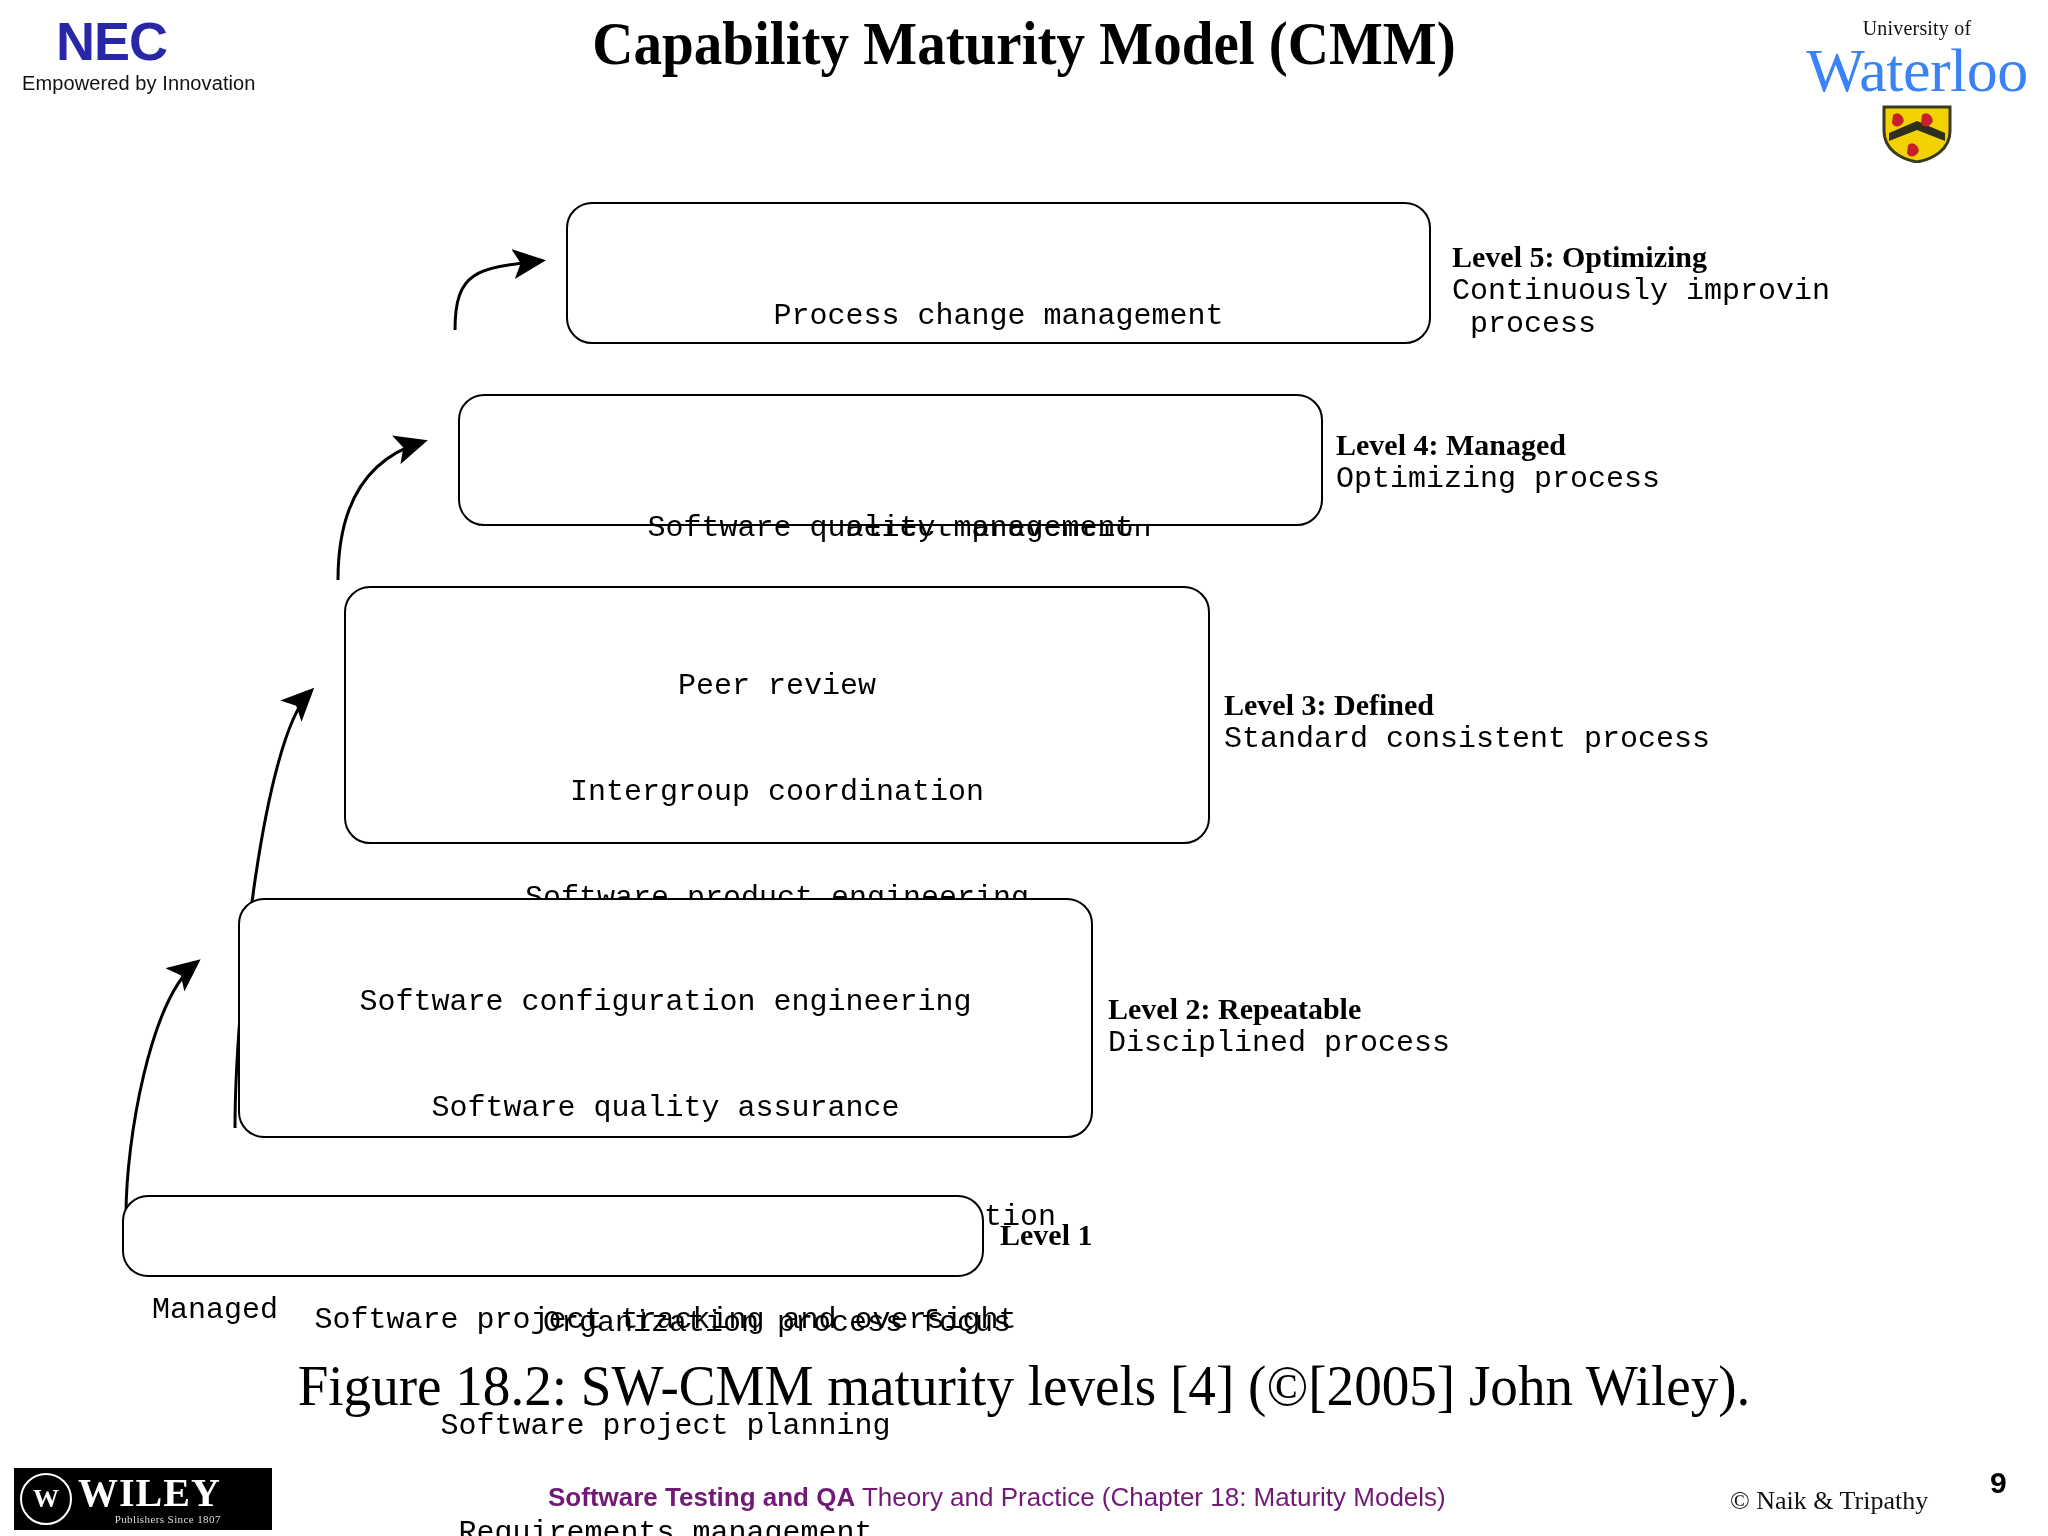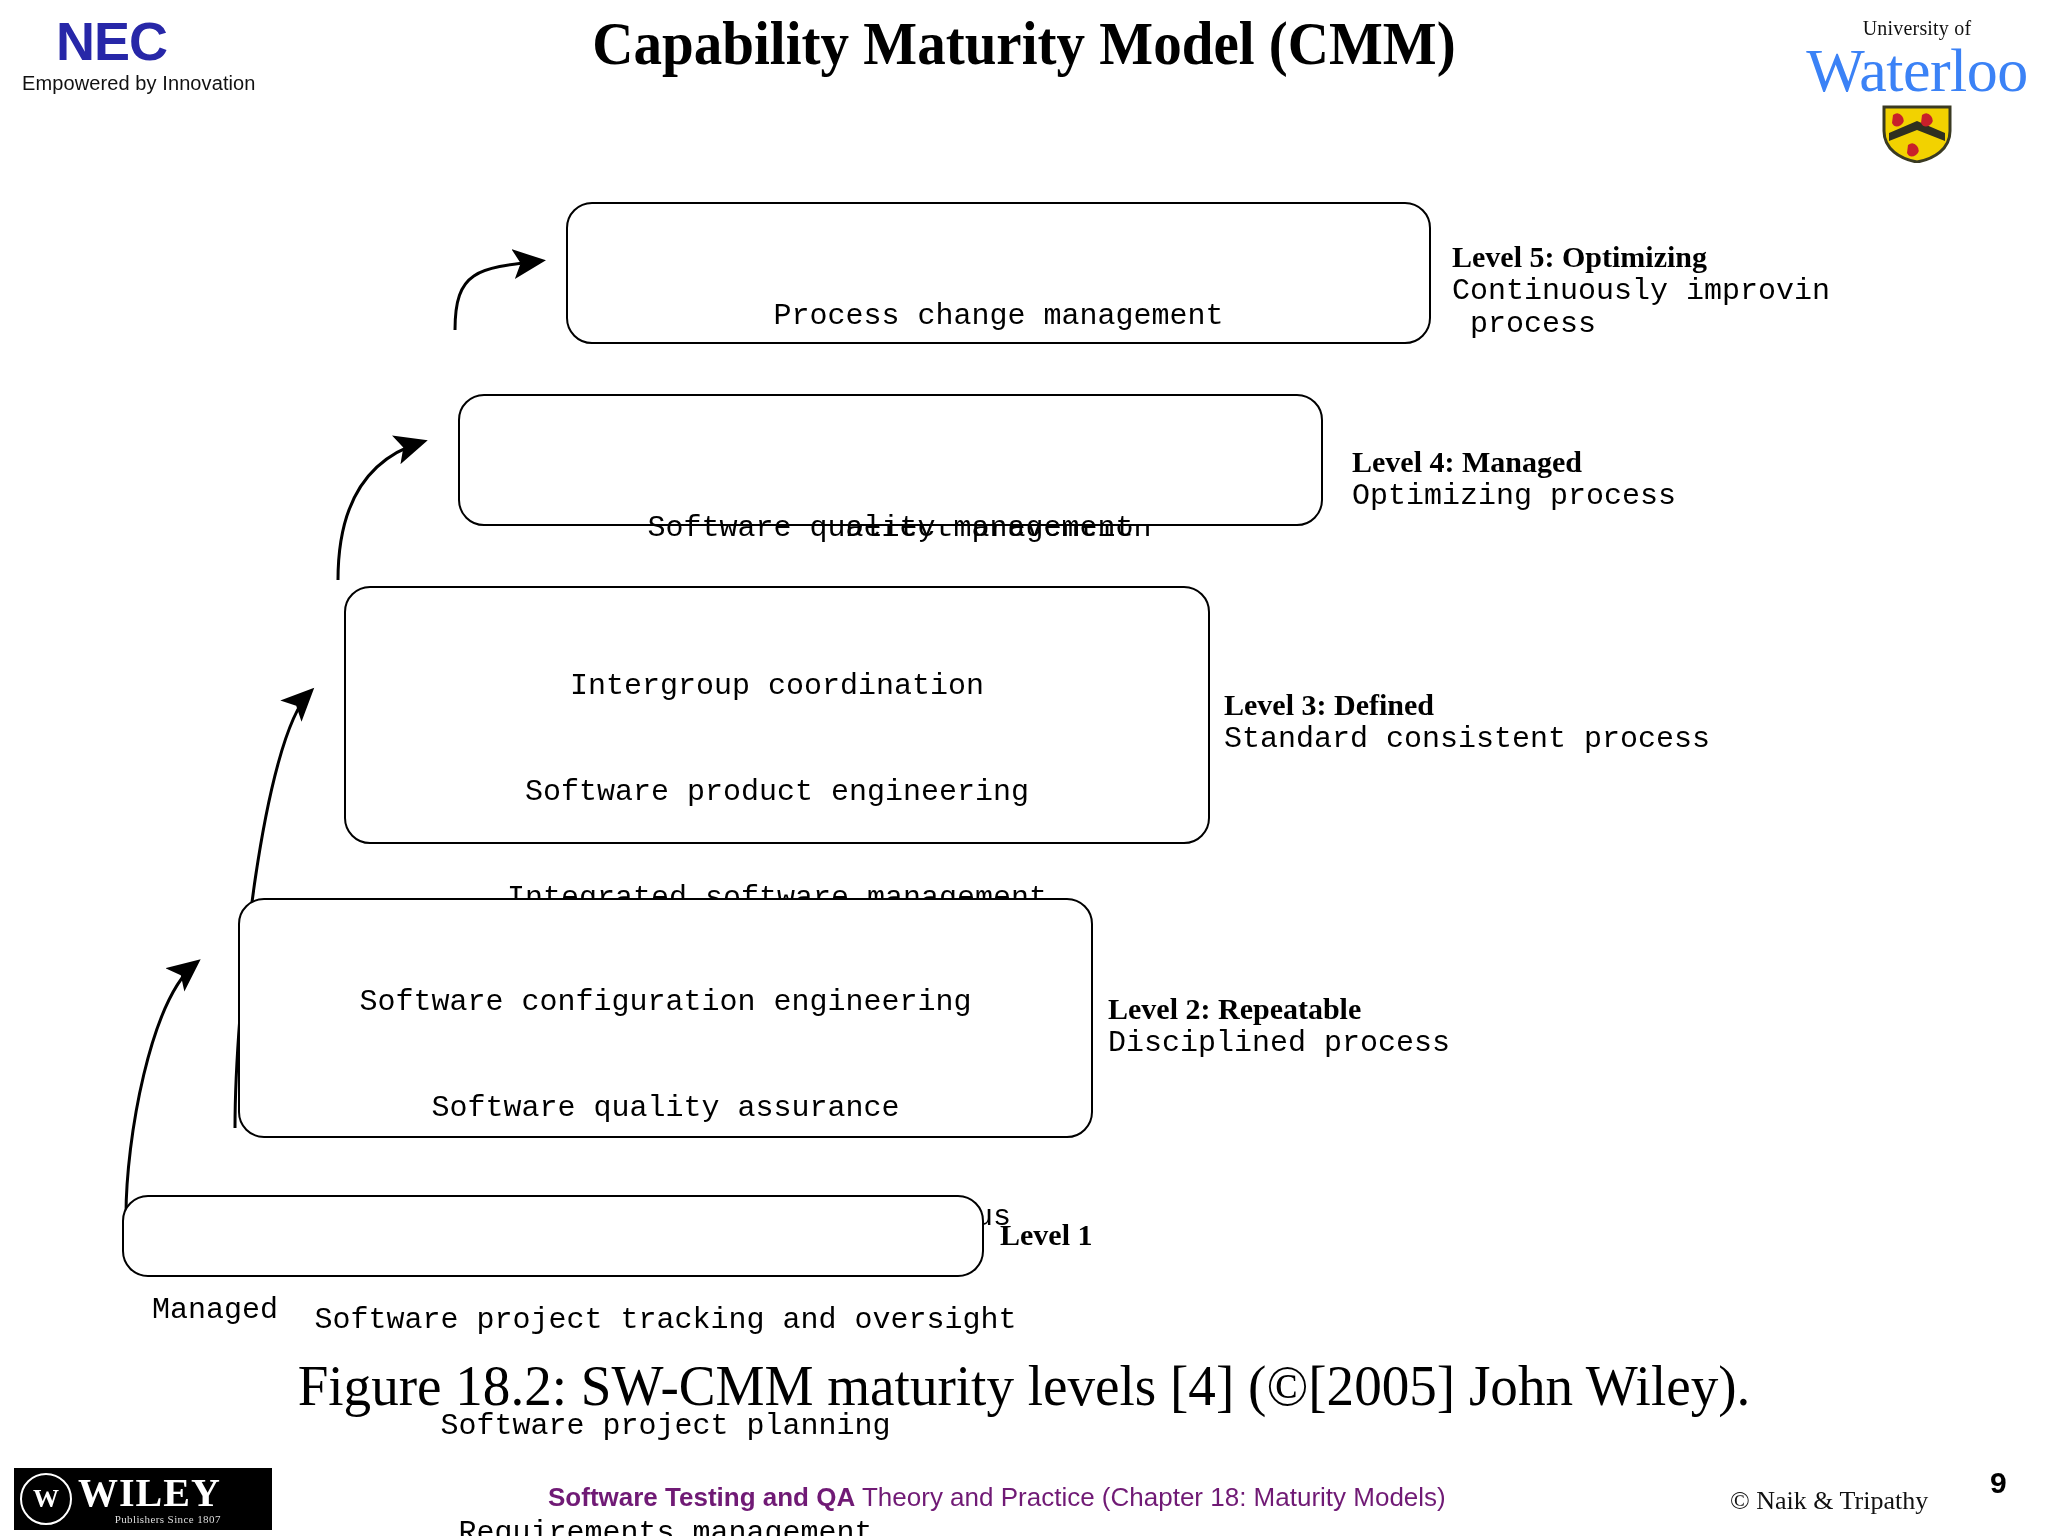--- a/index.html
+++ b/index.html
@@ -152,27 +152,28 @@
   <div class="lname">Level 5: Optimizing</div>
   <div class="ldesc">Continuously improvin
  process</div>
 </div>
 
 <div class="lvl-box" style="left:458px;top:394px;width:865px;height:132px;"></div>
 <div class="lvl-lines" style="left:458px;top:440px;width:865px;text-align:center;">
   <div>Software quality management</div>
   <div>Quantitative process management</div>
 </div>
-<div class="lvl-label" style="left:1336px;top:445px;margin-left:16px;">
+<div class="lvl-label" style="left:1336px;top:428px;">
   <div class="lname">Level 4: Managed</div>
   <div class="ldesc">Optimizing process</div>
 </div>
 
 <div class="lvl-box" style="left:344px;top:586px;width:866px;height:258px;"></div>
 <div class="lvl-lines" style="left:344px;top:598px;width:866px;text-align:center;">
+  <div>Peer review</div>
   <div>Intergroup coordination</div>
   <div>Software product engineering</div>
   <div>Integrated software management</div>
   <div>Training program</div>
   <div>Organization process definition</div>
   <div>Organization process focus</div>
 </div>
 <div class="lvl-label" style="left:1224px;top:688px;">
   <div class="lname">Level 3: Defined</div>
   <div class="ldesc">Standard consistent process</div>

